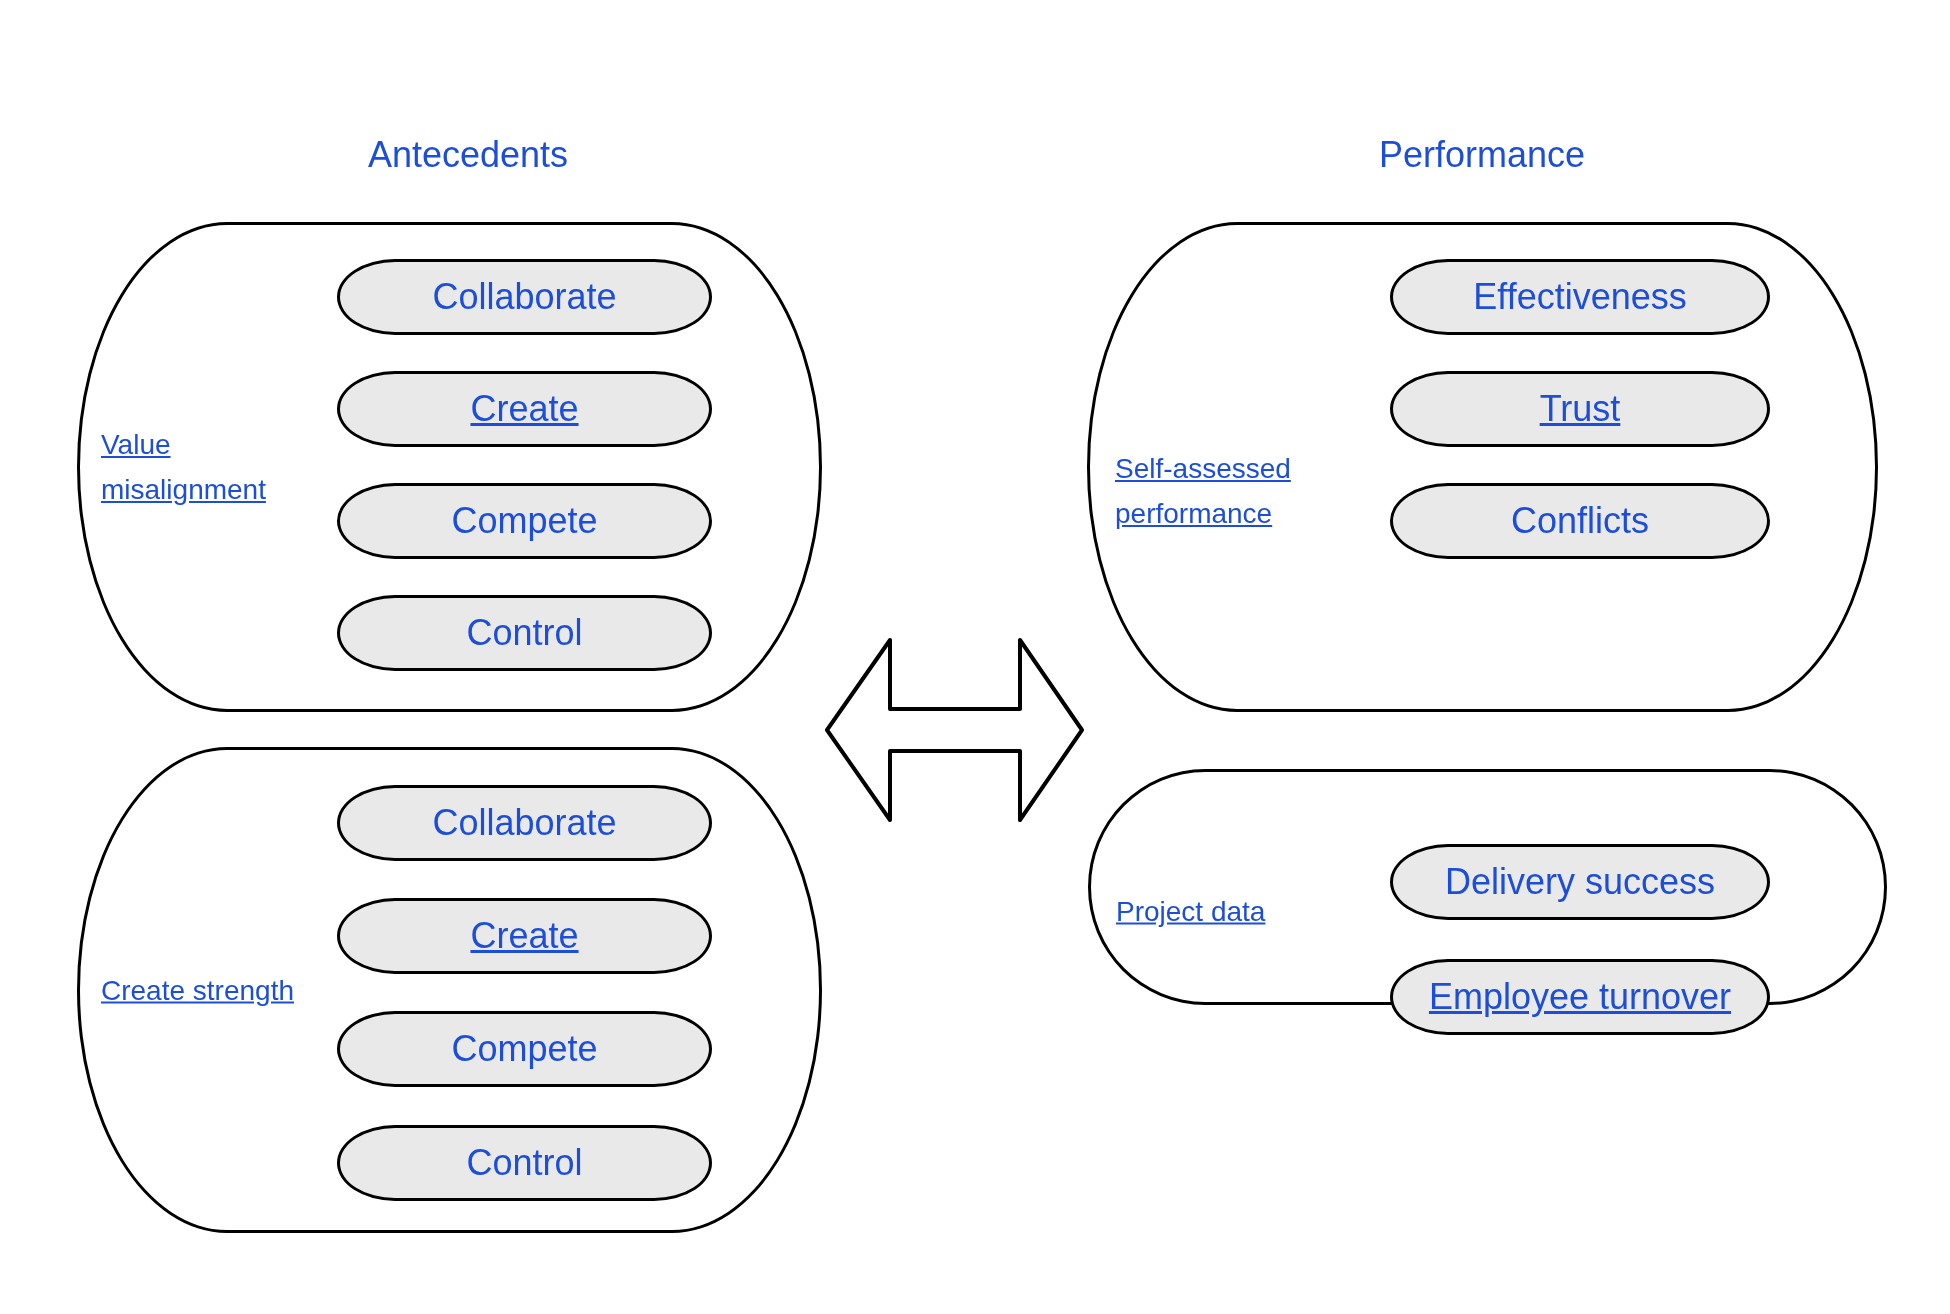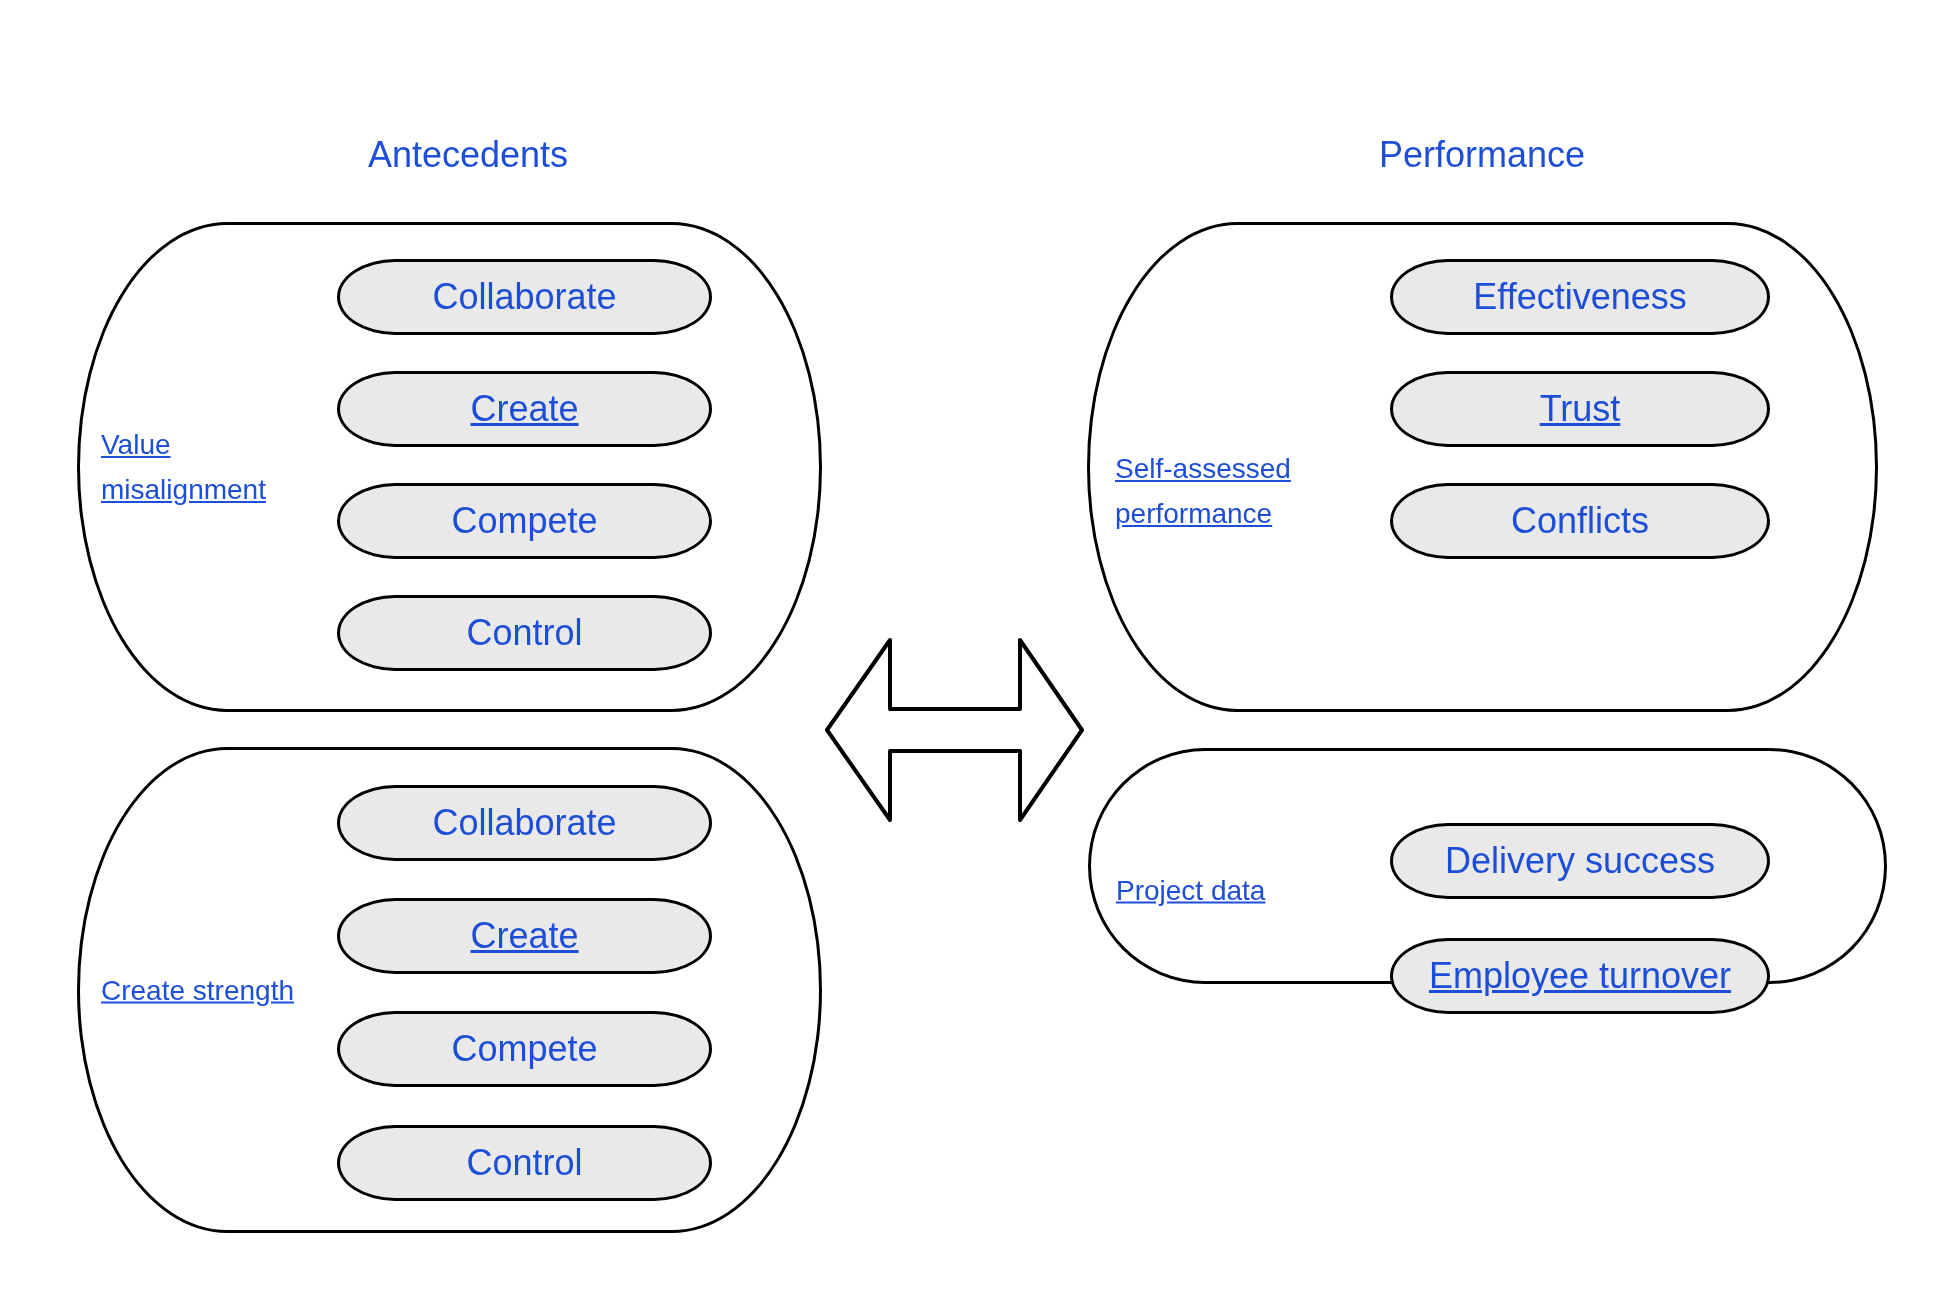--- a/index.html
+++ b/index.html
@@ -26,21 +26,21 @@
 
   .group {
     position: absolute;
     box-sizing: border-box;
     background: #ffffff;
     border: 3px solid #000000;
   }
   #group-value-misalignment { left: 77px;   top: 222px; width: 745px; height: 490px; border-radius: 150px / 245px; }
   #group-value-strength     { left: 77px;   top: 747px; width: 745px; height: 486px; border-radius: 150px / 243px; }
   #group-self-assessed      { left: 1087px; top: 222px; width: 791px; height: 490px; border-radius: 150px / 245px; }
-  #group-project-data       { left: 1088px; top: 748px; width: 799px; height: 236px; border-radius: 150px / 151px; }
+  #group-project-data       { left: 1088px; top: 769px; width: 799px; height: 236px; border-radius: 150px / 151px; }
 
   .group-label {
     position: absolute;
     top: 50%;
     transform: translateY(-50%);
     font-size: 28px;
     line-height: 45px;
     text-decoration: underline;
   }
   .left-col  .group-label { left: 21px; width: 232px; }

